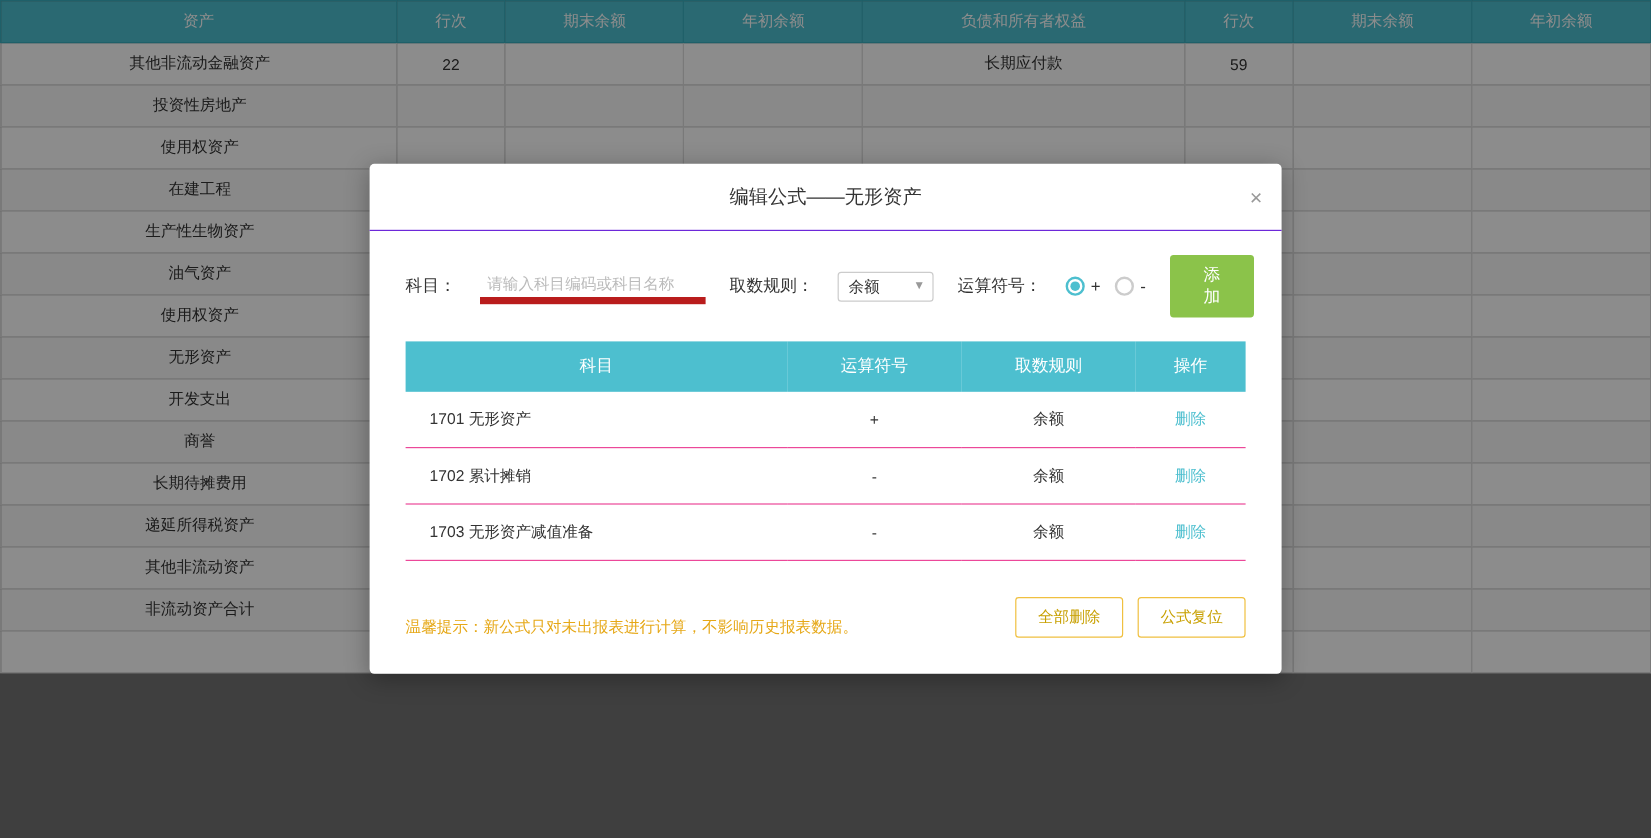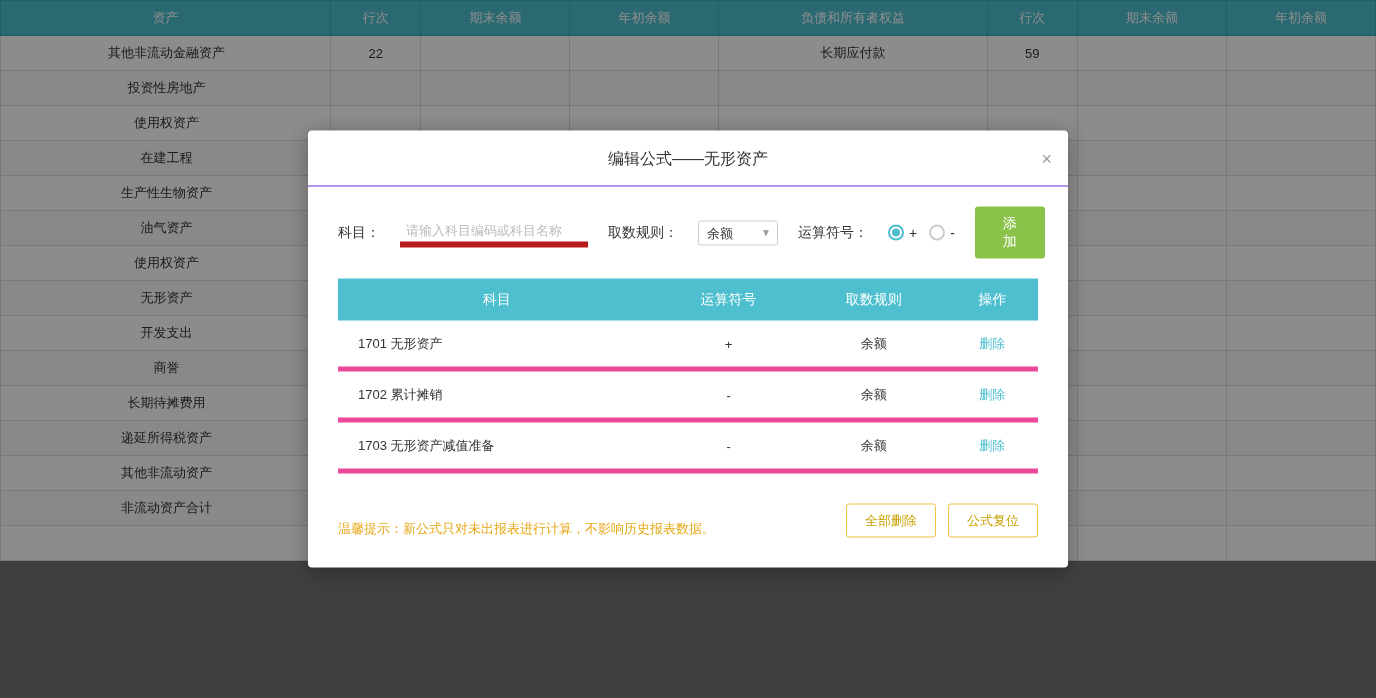--- a/index.html
+++ b/index.html
@@ -228,21 +228,21 @@
 
     .data-table thead th {
       color: #fff;
       padding: 12px 10px;
       text-align: center;
       font-weight: normal;
       border: none;
     }
 
     .data-table tbody tr {
-      border-bottom: 5px solid #ec4899;
+      border-bottom: 1px solid #ec4899;
     }
 
     .data-table tbody td {
       padding: 14px 10px;
       text-align: center;
       color: #333;
       font-size: 13px;
     }
 
     .data-table tbody td.name-col {

